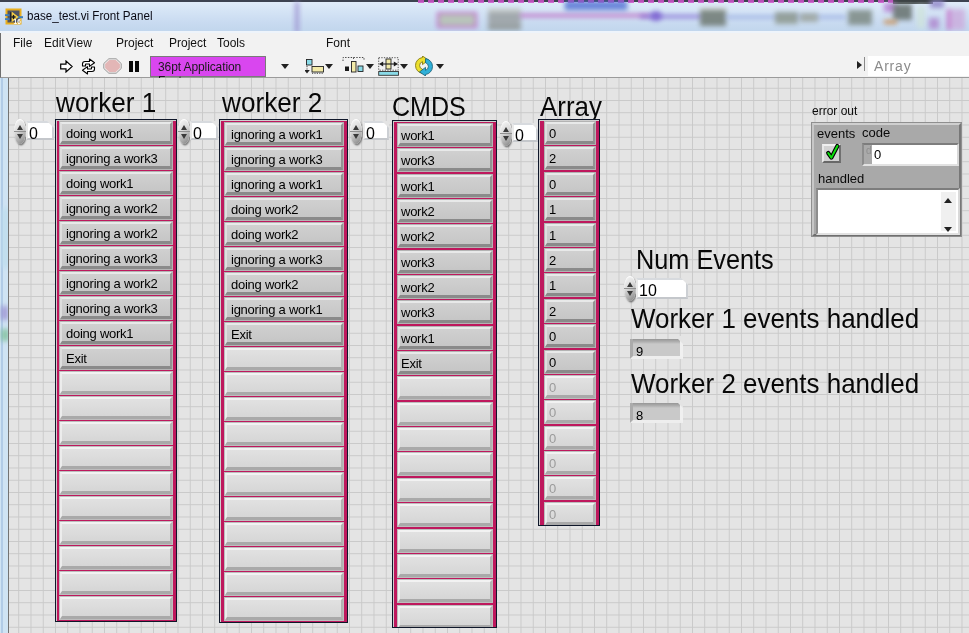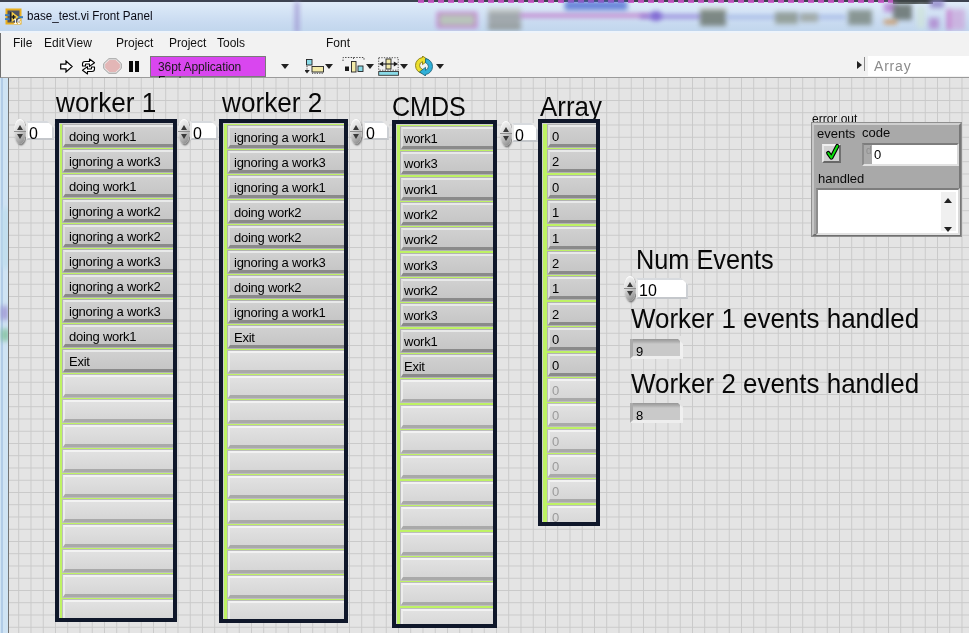--- a/index.html
+++ b/index.html
@@ -60,21 +60,21 @@
 
   
   .indbox { position:absolute;
      background:linear-gradient(180deg,#969696 0px,#b2b2b2 3px,#c9c9c9 5px);
      border-left:3px solid #ababab; border-right:3px solid #f0f0f0; border-bottom:3px solid #eeeeee;
      font-size:13px; color:#000; padding:5px 0 0 3px; }
   .indbox .notch { position:absolute; right:-3px; top:-3px; width:0; height:0;
      border-left:8px solid transparent; border-top:8px solid #e4e4e4; }
 
   
-  .list { position:absolute; background:#bef264; border:4px solid #0f172a;
+  .list { position:absolute; background:#be185d; border:1px solid #0f172a;
      box-shadow:inset 1px 1px 0 #cfcfcf; overflow:hidden; }
   .cell { box-shadow:0 0 0 1px #b3b3b3; height:22px; margin-bottom:3px;
      border-top:2px solid #e8e9e9; border-left:2px solid #dedede;
      border-right:2px solid #939393; border-bottom:3px solid #8a8a8a;
      background:linear-gradient(180deg,#d0d0d0,#c6c6c6);
      font-size:13px; letter-spacing:-0.25px; color:#000; padding:2px 0 0 4px; white-space:nowrap; overflow:hidden; }
   .cell.e { border-top-color:#f2f2f2; border-left-color:#ececec;
      border-right-color:#b2b2b2; border-bottom-color:#a9a9a9;
      background:linear-gradient(180deg,#e1e1e1,#d6d6d6); box-shadow:0 0 0 1px #bdbdbd; }
   .cell.g { color:#9b9b9b; }
@@ -331,21 +331,21 @@
 <div class="cell" style="width:50px;margin-bottom:3.4px;padding-left:2px">0</div>
 <div class="cell" style="width:50px;margin-bottom:3.4px;padding-left:2px">0</div>
 <div class="cell e g" style="width:50px;margin-bottom:3.4px;padding-left:2px">0</div>
 <div class="cell e g" style="width:50px;margin-bottom:3.4px;padding-left:2px">0</div>
 <div class="cell e g" style="width:50px;margin-bottom:3.4px;padding-left:2px">0</div>
 <div class="cell e g" style="width:50px;margin-bottom:3.4px;padding-left:2px">0</div>
 <div class="cell e g" style="width:50px;margin-bottom:3.4px;padding-left:2px">0</div>
 <div class="cell e g" style="width:50px;margin-bottom:3.4px;padding-left:2px">0</div>
 </div>
 
-<div class="smlabel" style="left:812px;top:112px;font-size:12px;">error out</div>
+<div class="smlabel" style="left:812px;top:104px;font-size:12px;">error out</div>
 <div class="abs" id="cluster"></div>
 <div class="smlabel" style="left:817px;top:126px;">events</div>
 <div class="smlabel" style="left:862px;top:125px;">code</div>
 <div class="abs" style="left:822px;top:144px;width:19px;height:19px;background:#d2d2d2;border-top:2px solid #f0f0f0;border-left:2px solid #e8e8e8;border-right:2px solid #707070;border-bottom:2px solid #686868;"></div>
 <svg class="abs" style="left:824px;top:143px;" width="17" height="19" viewBox="0 0 17 19">
   <path d="M4.2 10 L7.4 14.6 L13.4 3" fill="none" stroke="#000" stroke-width="4.2" stroke-linecap="round" stroke-linejoin="round"></path>
   <path d="M4.2 10 L7.4 14.6 L13.4 3" fill="none" stroke="#0ce00c" stroke-width="2" stroke-linecap="round" stroke-linejoin="round"></path>
 </svg>
 <div class="sunken" style="left:862px;top:143px;width:97px;height:23px;">
   <div class="abs" style="left:0;top:0;width:8px;height:19px;background:#aaaaaa;color:#8f8f8f;font-size:10px;padding-left:2px;">d</div>

